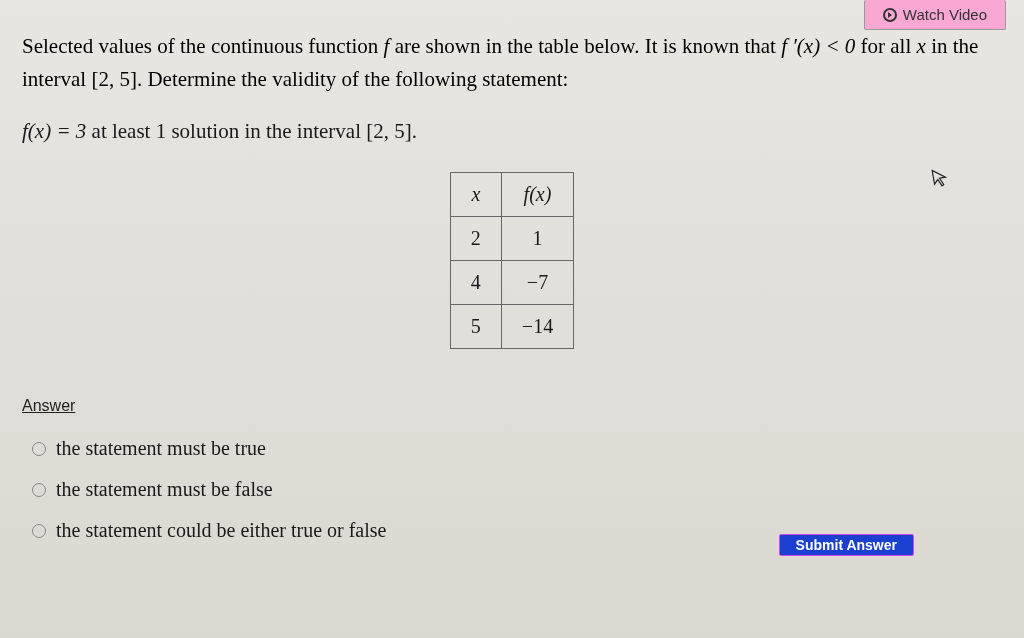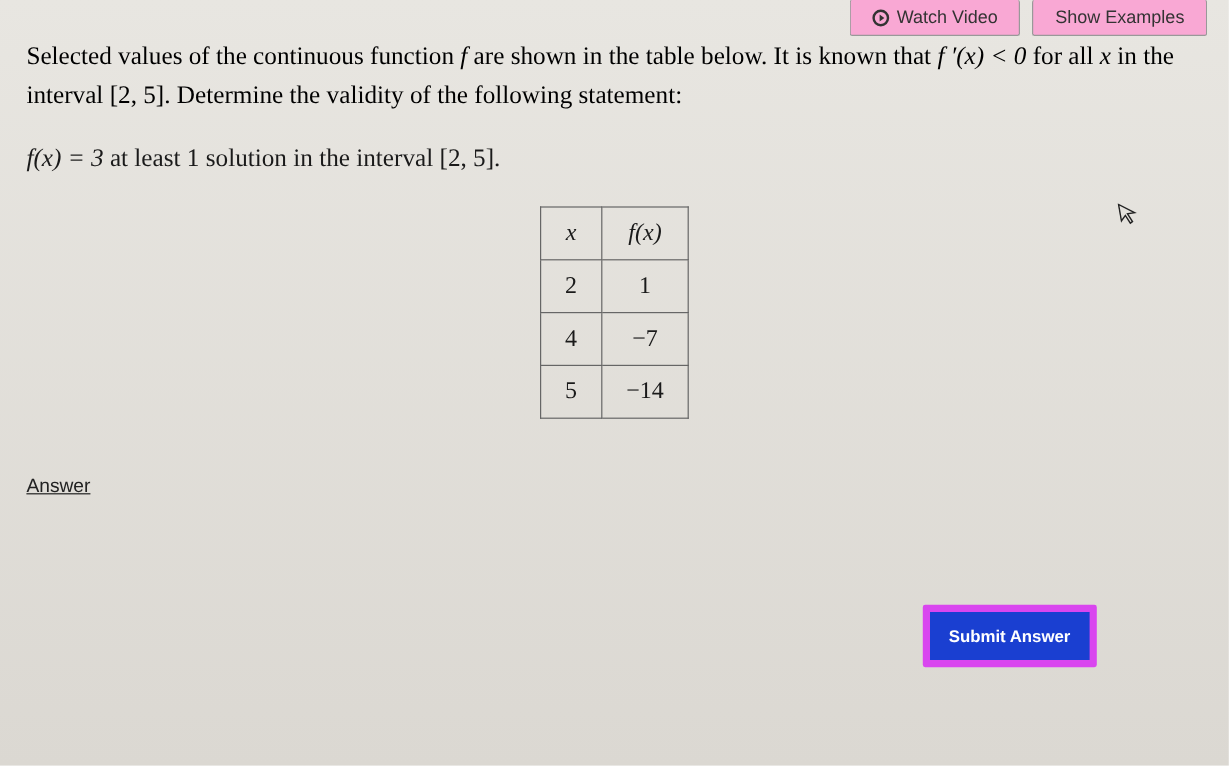--- a/index.html
+++ b/index.html
@@ -106,43 +106,40 @@
     }
     .submit-btn {
       position: absolute;
       right: 110px;
       bottom: 82px;
       background: #1a3fd1;
       color: #fff;
       font-family: Arial, sans-serif;
       font-size: 14px;
       font-weight: bold;
-      padding: 12px 16px;
-      border: 6px solid #d946ef;
+      padding: 2px 16px;
+      border: 1px solid #d946ef;
       border-radius: 2px;
     }
     .cursor {
       position: absolute;
       top: 168px;
       right: 75px;
       font-size: 18px;
       color: #222;
       transform: rotate(-10deg);
     }
   </style>
 </head>
 <body>
 
 <div class="top-buttons">
   <div class="top-btn">
     <span class="play-icon"></span>
     <span>Watch Video</span>
-  </div>
-  <div class="top-btn">
-    <span>Show Examples</span>
   </div>
 </div>
 
 <div class="content">
   <p class="problem-text">
     <span>Selected values of the continuous function </span><span class="math-i">f</span><span> are shown in the table below. It is known that </span><span class="math-i">f ′(x) &lt; 0</span><span> for all </span><span class="math-i">x</span><span> in the interval </span><span>[2, 5]</span><span>. Determine the validity of the following statement:</span>
   </p>
   <p class="statement">
     <span class="math-i">f(x) = 3</span><span> at least 1 solution in the interval </span><span>[2, 5]</span><span>.</span>
   </p>
@@ -164,20 +161,34 @@
     <tr>
       <td>5</td>
       <td>−14</td>
     </tr>
   </tbody>
     </table>
 </div>
 
 <div class="answer-section">
   <div class="answer-label">Answer</div>
+  <div class="options">
+    <div class="option">
+      <span class="radio"></span>
+      <span>the statement must be true</span>
+    </div>
+    <div class="option">
+      <span class="radio"></span>
+      <span>the statement must be false</span>
+    </div>
+    <div class="option">
+      <span class="radio"></span>
+      <span>the statement could be either true or false</span>
+    </div>
+  </div>
 </div>
 
 <div class="submit-btn">
   <span>Submit Answer</span>
 </div>
 
 <div class="cursor">
   <svg width="16" height="20" viewBox="0 0 16 20">
       <path d="M1 1 L1 15 L5 11 L8 18 L10 17 L7 10 L13 10 Z" fill="none" stroke="#222" stroke-width="1.2"></path>
     </svg>

